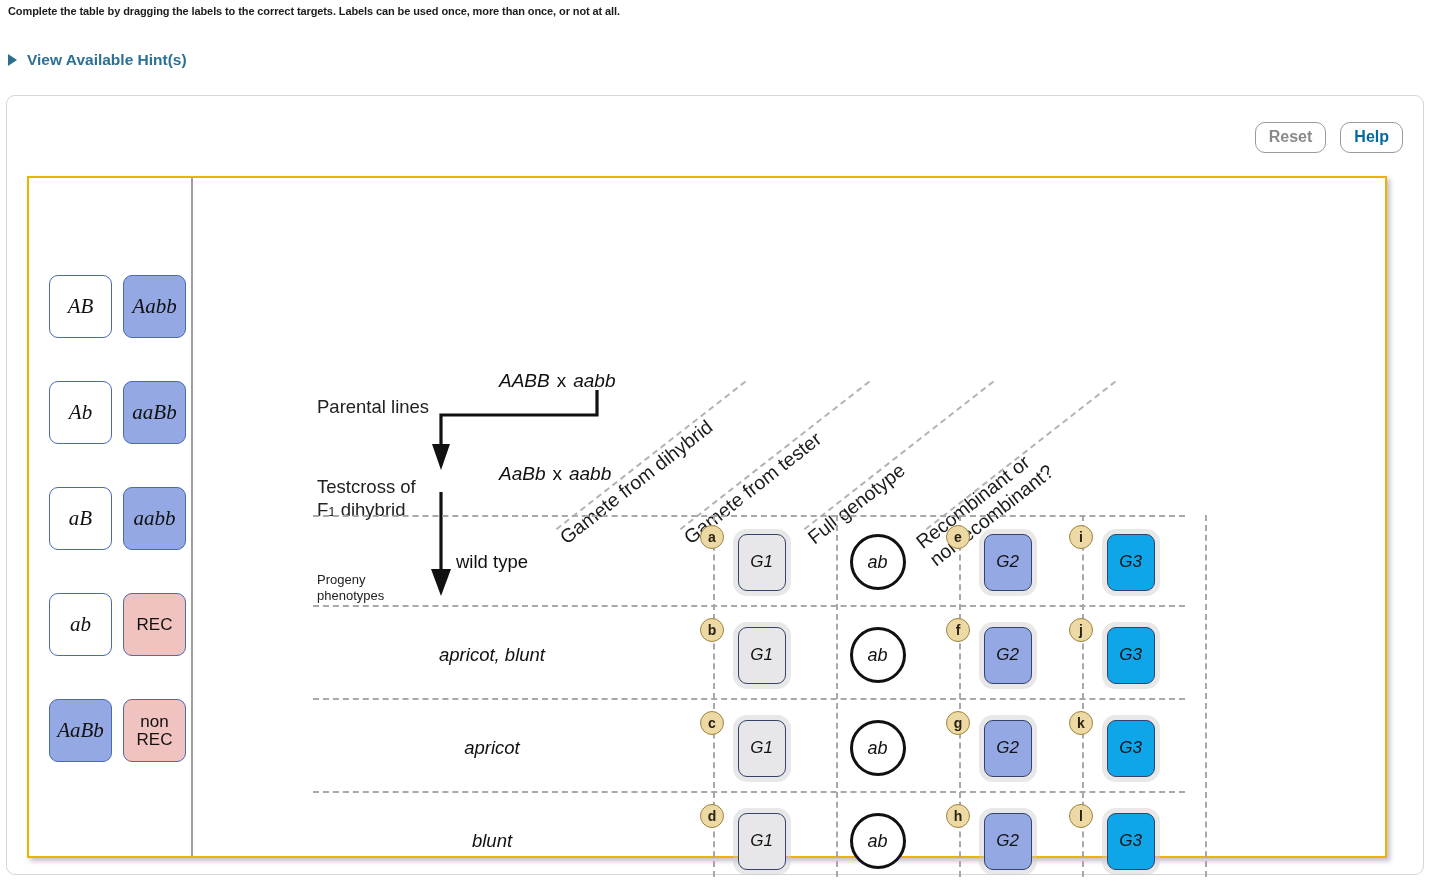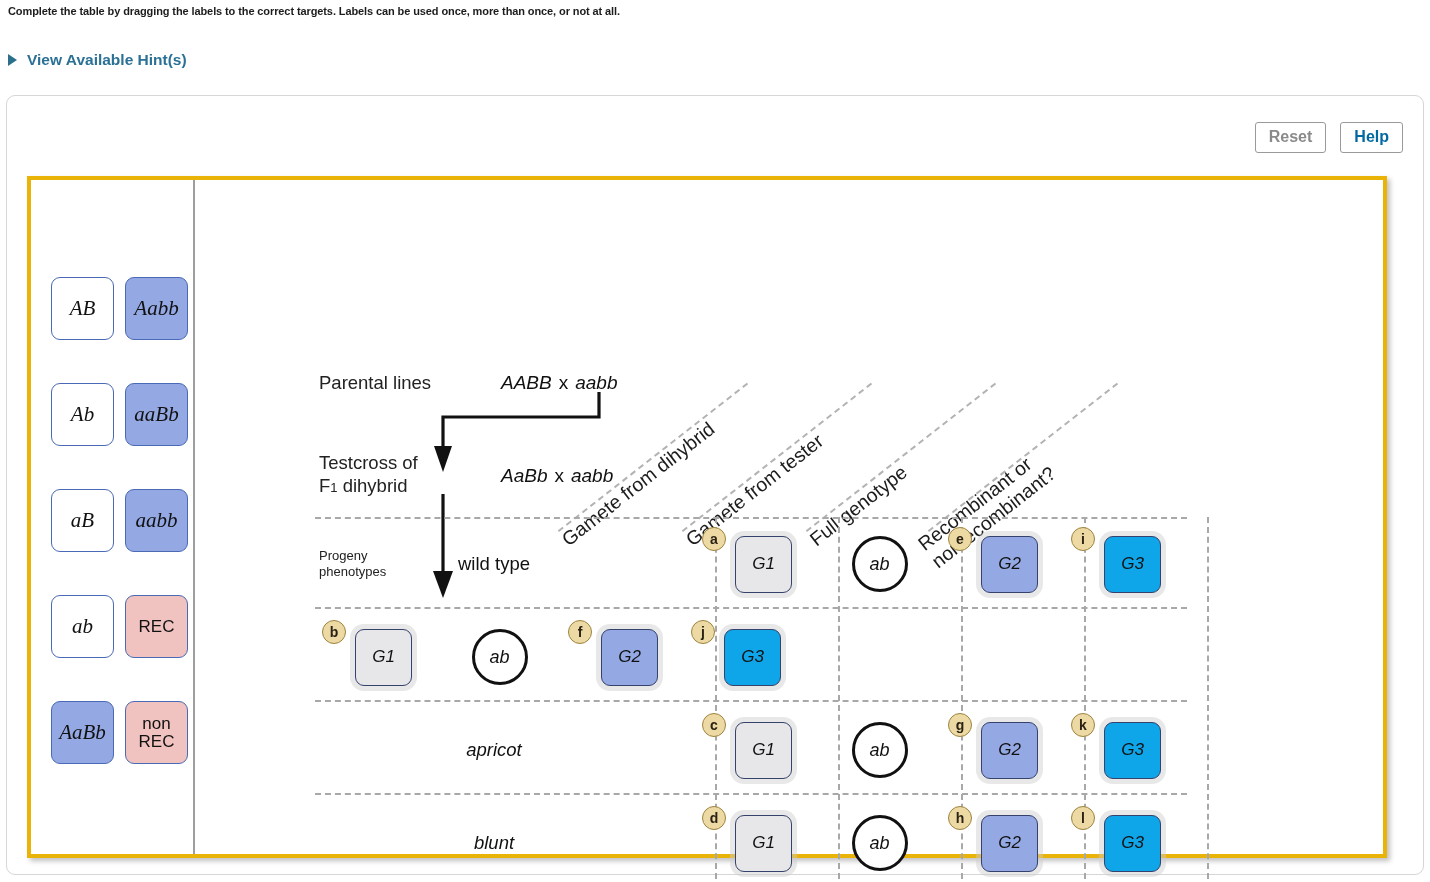--- a/index.html
+++ b/index.html
@@ -66,41 +66,41 @@
 
   .btn-bar {
     position: absolute;
     right: 20px;
     top: 26px;
     display: flex;
     gap: 14px;
   }
   .btn {
     border: 1px solid #9a9a9a;
-    border-radius: 3px;
+    border-radius: 10px;
     background: #ffffff;
     font-family: "Liberation Sans", sans-serif;
     font-size: 16px;
     font-weight: bold;
     padding: 6px 13px 7px 13px;
     line-height: 1;
     cursor: pointer;
   }
   .btn.reset { color: #8a8a8a; }
   .btn.help  { color: #0369a1; }
 
   
   .surface {
     position: absolute;
     left: 20px;
     top: 80px;
     width: 1360px;
     height: 682px;
     background: #ffffff;
-    border: 4px solid #eab308;
+    border: 2px solid #eab308;
     box-sizing: border-box;
     box-shadow: 3px 3px 5px rgba(0,0,0,0.25);
   }
 
   
   .bank {
     position: absolute;
     left: 0; top: 0;
     width: 164px;
     height: 100%;
@@ -136,21 +136,21 @@
   .tile.blue { background: #94a8e4; }
   .tile.pink { background: #f0c3c0; }
   .tile.sans {
     font-family: "Liberation Sans", sans-serif;
     font-style: normal;
     font-size: 17px;
     line-height: 1.05;
   }
 
   
-  .cross { position: absolute; }
+  .cross { position: absolute; margin-top: 26px; }
   .lbl-parental  { left: 288px; top: 192px; font-size: 18.5px; color: #222; }
   .lbl-testcross { left: 288px; top: 272px; font-size: 18.5px; color: #222; line-height: 1.22; }
   .lbl-progeny   { left: 288px; top: 368px; font-size: 13px; color: #222; line-height: 1.22; }
 
   .gen-row {
     position: absolute;
     font-family: "Liberation Sans", sans-serif;
     font-style: italic;
     font-size: 19px;
     color: #111;
@@ -220,21 +220,21 @@
     border: 1.6px solid #9c8440;
     font-size: 14px;
     font-weight: bold;
     color: #2a2215;
     display: flex;
     align-items: center;
     justify-content: center;
     box-sizing: border-box;
   }
   .target {
-    width: 57px;
+    width: 48px;
     height: 57px;
     border-radius: 9px;
     border: 1.6px solid #35426b;
     background: #e7e7e9;
     display: flex;
     align-items: center;
     justify-content: center;
     font-family: "Liberation Sans", sans-serif;
     font-style: italic;
     font-size: 17px;
@@ -391,20 +391,21 @@
           <span class="badge">e</span>
           <div class="target blue">G2</div>
         </div>
         <div class="dcell">
           <span class="badge">i</span>
           <div class="target pink">G3</div>
         </div>
       </div>
 
       <div class="cell-row" style="top:93px;">
+        <div class="pheno">apricot, blunt</div>
         <div class="dcell">
           <span class="badge">b</span>
           <div class="target">G1</div>
         </div>
         <div class="dcell">
           <div class="circle">ab</div>
         </div>
         <div class="dcell">
           <span class="badge">f</span>
           <div class="target blue">G2</div>

